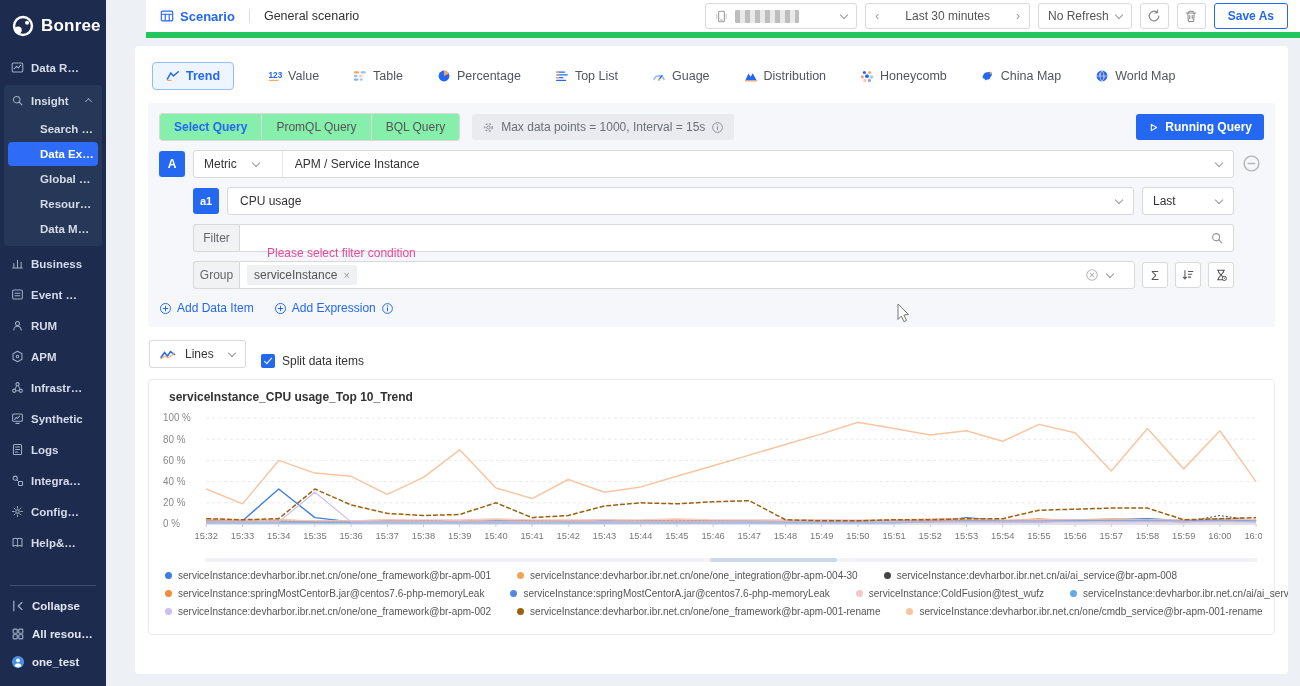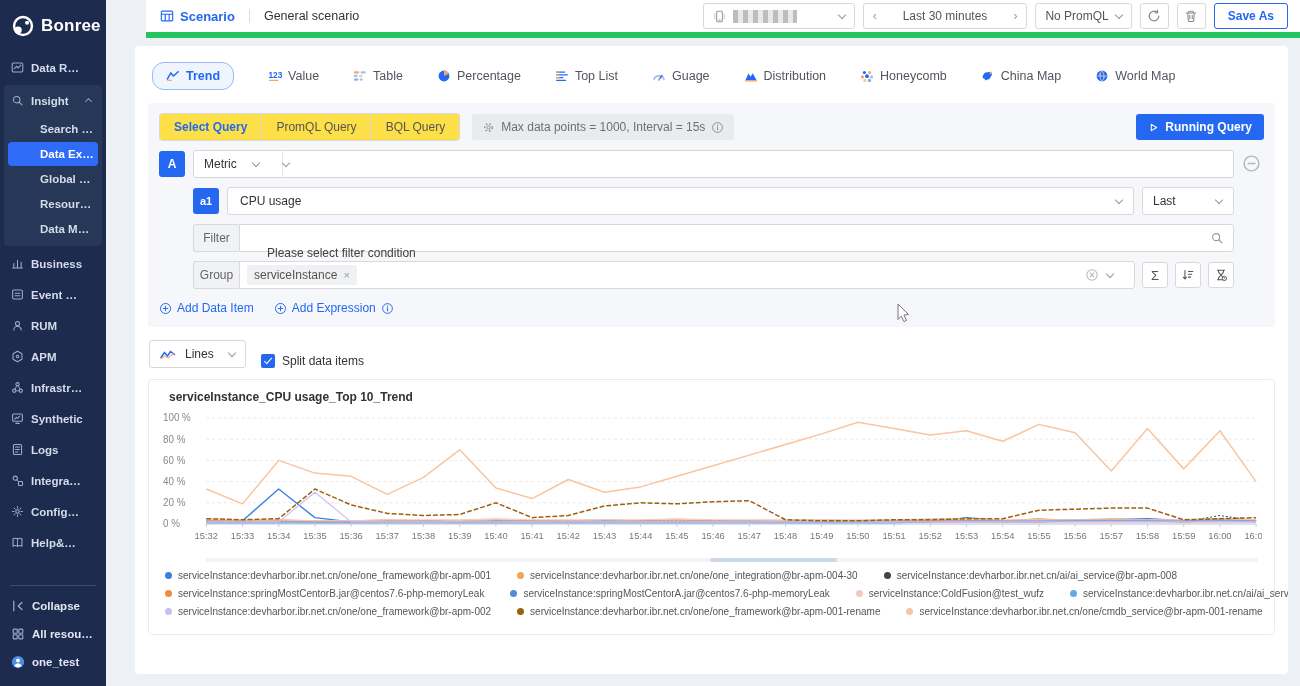--- a/index.html
+++ b/index.html
@@ -45,27 +45,27 @@
   .icon-btn { width:29px; height:26px; border:1px solid #d9d9d9; border-radius:3px; display:flex; align-items:center; justify-content:center; color:#8a8a8a; background:#fff; cursor:pointer; }
   .icon-btn svg { width:14px; height:14px; }
   .save-btn { border:1px solid #2468f2; color:#2468f2; border-radius:3px; height:26px; padding:0 13px; font-size:12px; background:#fff; display:flex; align-items:center; cursor:pointer; font-weight:600; }
 
   
   .main { position:absolute; left:122px; top:38px; right:0; bottom:0; background:#edf0f5; padding:8px 12px 12px 13px; }
   .card { background:#fff; border-radius:4px; height:100%; padding:13px 13px 0; overflow:hidden; position:relative; }
 
   .vtabs { display:flex; align-items:center; gap:34px; padding:3px 2px 13px 4px; font-size:12.5px; color:#51565e; }
   .vtab { display:flex; align-items:center; gap:6px; cursor:pointer; padding:6px 0; }
-  .vtab.active { padding:6px 13px; background:#eef5ff; border:1px solid #92bdf7; border-radius:12px; color:#2468f2; font-weight:600; }
+  .vtab.active { padding:6px 13px; background:#eef5ff; border:1px solid #92bdf7; border-radius:4px; color:#2468f2; font-weight:600; }
   .ticon { width:14px; height:14px; flex:none; }
 
   .qpanel { background:#f5f7fa; border-radius:3px; padding:10px 11px 12px; position:relative; }
   .qtop { display:flex; align-items:center; gap:12px; }
   .qtabs { display:flex; background:#fff; border:1px solid #d9d9d9; border-radius:3px; overflow:hidden; }
-  .qtab { padding:6px 14px; font-size:12px; color:#555; border-right:1px solid #d9d9d9; background:#fde047; cursor:pointer; }
+  .qtab { padding:6px 14px; font-size:12px; color:#555; border-right:1px solid #d9d9d9; background:#86efac; cursor:pointer; }
   .qtab:last-child { border-right:none; }
   .qtab.active { color:#2468f2; font-weight:700; }
   .qpill { background:#e9ebee; border-radius:3px; padding:6px 10px; font-size:12px; color:#6b6f76; display:flex; gap:6px; align-items:center; }
   .qpill svg { width:13px; height:13px; color:#8a8f96; }
   .run-btn { margin-left:auto; background:#2468f2; color:#fff; border-radius:3px; padding:6px 12px; font-size:12px; display:flex; align-items:center; gap:6px; font-weight:600; cursor:pointer; }
   .run-btn svg { width:11px; height:11px; }
 
   .qrows { margin-right:30px; }
   .qrow { display:flex; align-items:center; margin-top:9px; position:relative; }
   .qrow.indent { margin-left:34px; }
@@ -73,21 +73,21 @@
   .qfield { flex:1; height:28px; border:1px solid #d9d9d9; border-radius:3px; background:#fff; display:flex; align-items:center; font-size:12px; color:#333; min-width:0; }
   .fseg { padding:0 12px 0 10px; display:flex; gap:16px; align-items:center; flex:none; }
   .fdiv { width:1px; height:26px; background:#e8e8e8; flex:none; }
   .fmain { padding:0 12px; flex:1; white-space:nowrap; overflow:hidden; }
   .qfield .chev-g { margin-right:11px; }
   .rm-btn { position:absolute; right:-27px; top:4px; width:19px; height:19px; color:#b5b5b5; cursor:pointer; }
   .rm-btn svg { width:19px; height:19px; }
   .sel-last { flex:none; width:92px; margin-left:8px; justify-content:space-between; padding-left:10px; }
   .flabel { width:46px; height:28px; background:#f1f2f4; border:1px solid #d9d9d9; border-right:none; border-radius:3px 0 0 3px; display:flex; align-items:center; justify-content:center; font-size:12px; color:#666; flex:none; }
   .qfield.joined { border-radius:0 3px 3px 0; }
-  .placeholder { color:#404040; padding-left:27px; flex:1;margin-top:29px; }
+  .placeholder { color:#ec4899; padding-left:27px; flex:1;margin-top:29px; }
   .ficon { margin-left:auto; margin-right:9px; width:14px; height:14px; color:#999; flex:none; }
   .tag { background:#f0f1f3; border-radius:2px; padding:3px 7px; margin-left:7px; font-size:12px; color:#555; display:flex; gap:6px; align-items:center; }
   .tag-x { color:#9aa0a8; font-size:11px; cursor:pointer; }
   .gicons { margin-left:auto; display:flex; align-items:center; gap:8px; padding-right:10px; color:#b9b9b9; }
   .gicons svg { width:14px; height:14px; }
   .tool-btn { width:26px; height:26px; border:1px solid #d9d9d9; border-radius:3px; background:#fff; color:#555; display:flex; align-items:center; justify-content:center; margin-left:7px; flex:none; cursor:pointer; font-size:13px; }
   .tool-btn svg { width:14px; height:14px; }
   .qadd { display:flex; gap:20px; margin-top:12px; font-size:12px; color:#2468f2; align-items:center; }
   .qadd .link { display:flex; gap:5px; align-items:center; cursor:pointer; }
   .qadd svg { width:13px; height:13px; }
@@ -469,21 +469,21 @@
         </svg>
       <span class="masked-val"></span>
       <span class="chev-g"></span>
     </div>
     <div class="tb-box time-box">
       <span class="arrow">‹</span>
       <span class="seg">Last 30 minutes</span>
       <span class="arrow">›</span>
     </div>
     <div class="tb-box">
-      <span>No PromQL</span>
+      <span>No Refresh</span>
       <span class="chev-g"></span>
     </div>
     <div class="icon-btn">
         <svg>
           <use href="#i-refresh"></use>
         </svg>
       </div>
     <div class="icon-btn">
         <svg>
           <use href="#i-trash"></use>
@@ -598,20 +598,21 @@
 
       <div class="qrows">
         <div class="qrow">
           <span class="badge">A</span>
           <div class="qfield">
             <span class="fseg">
                 <span>Metric</span>
                 <span class="chev-g"></span>
               </span>
             <span class="fdiv"></span>
+            <span class="fmain">APM / Service Instance</span>
             <span class="chev-g"></span>
           </div>
           <span class="rm-btn"><svg>
                 <use href="#i-minus"></use>
               </svg></span>
         </div>
 
         <div class="qrow indent">
           <span class="badge" style="font-size:11px;">a1</span>
           <div class="qfield">

